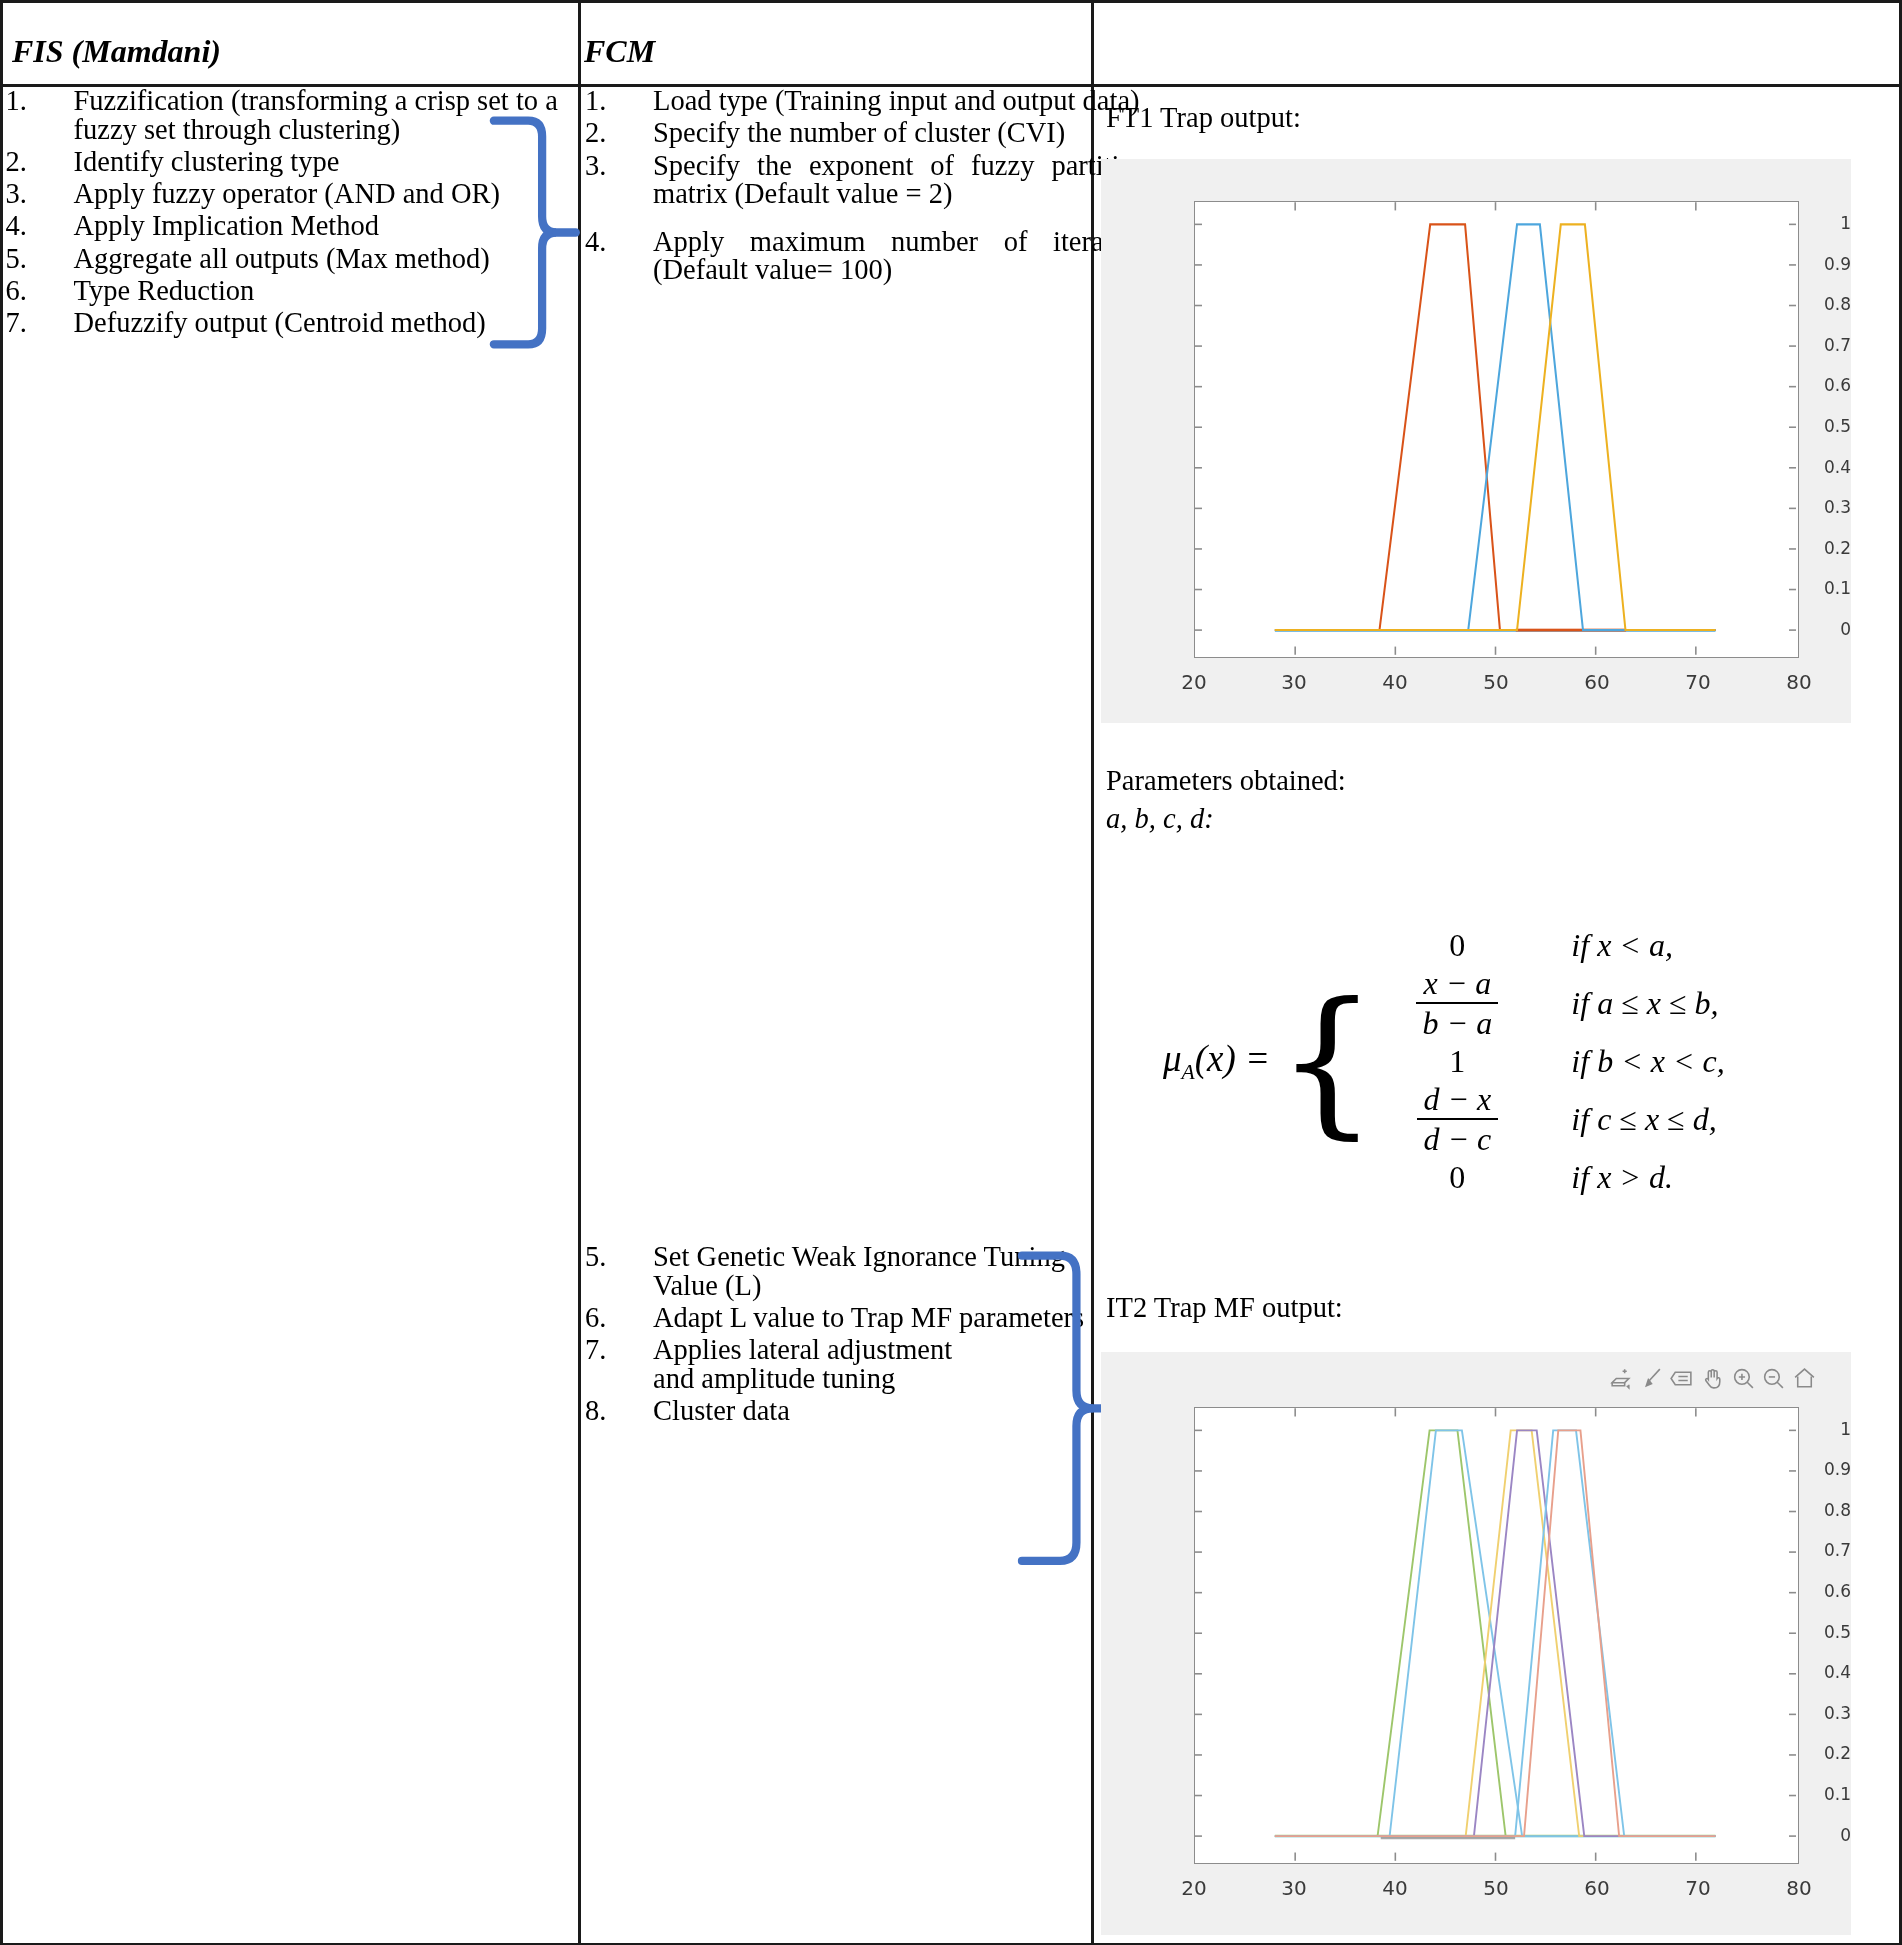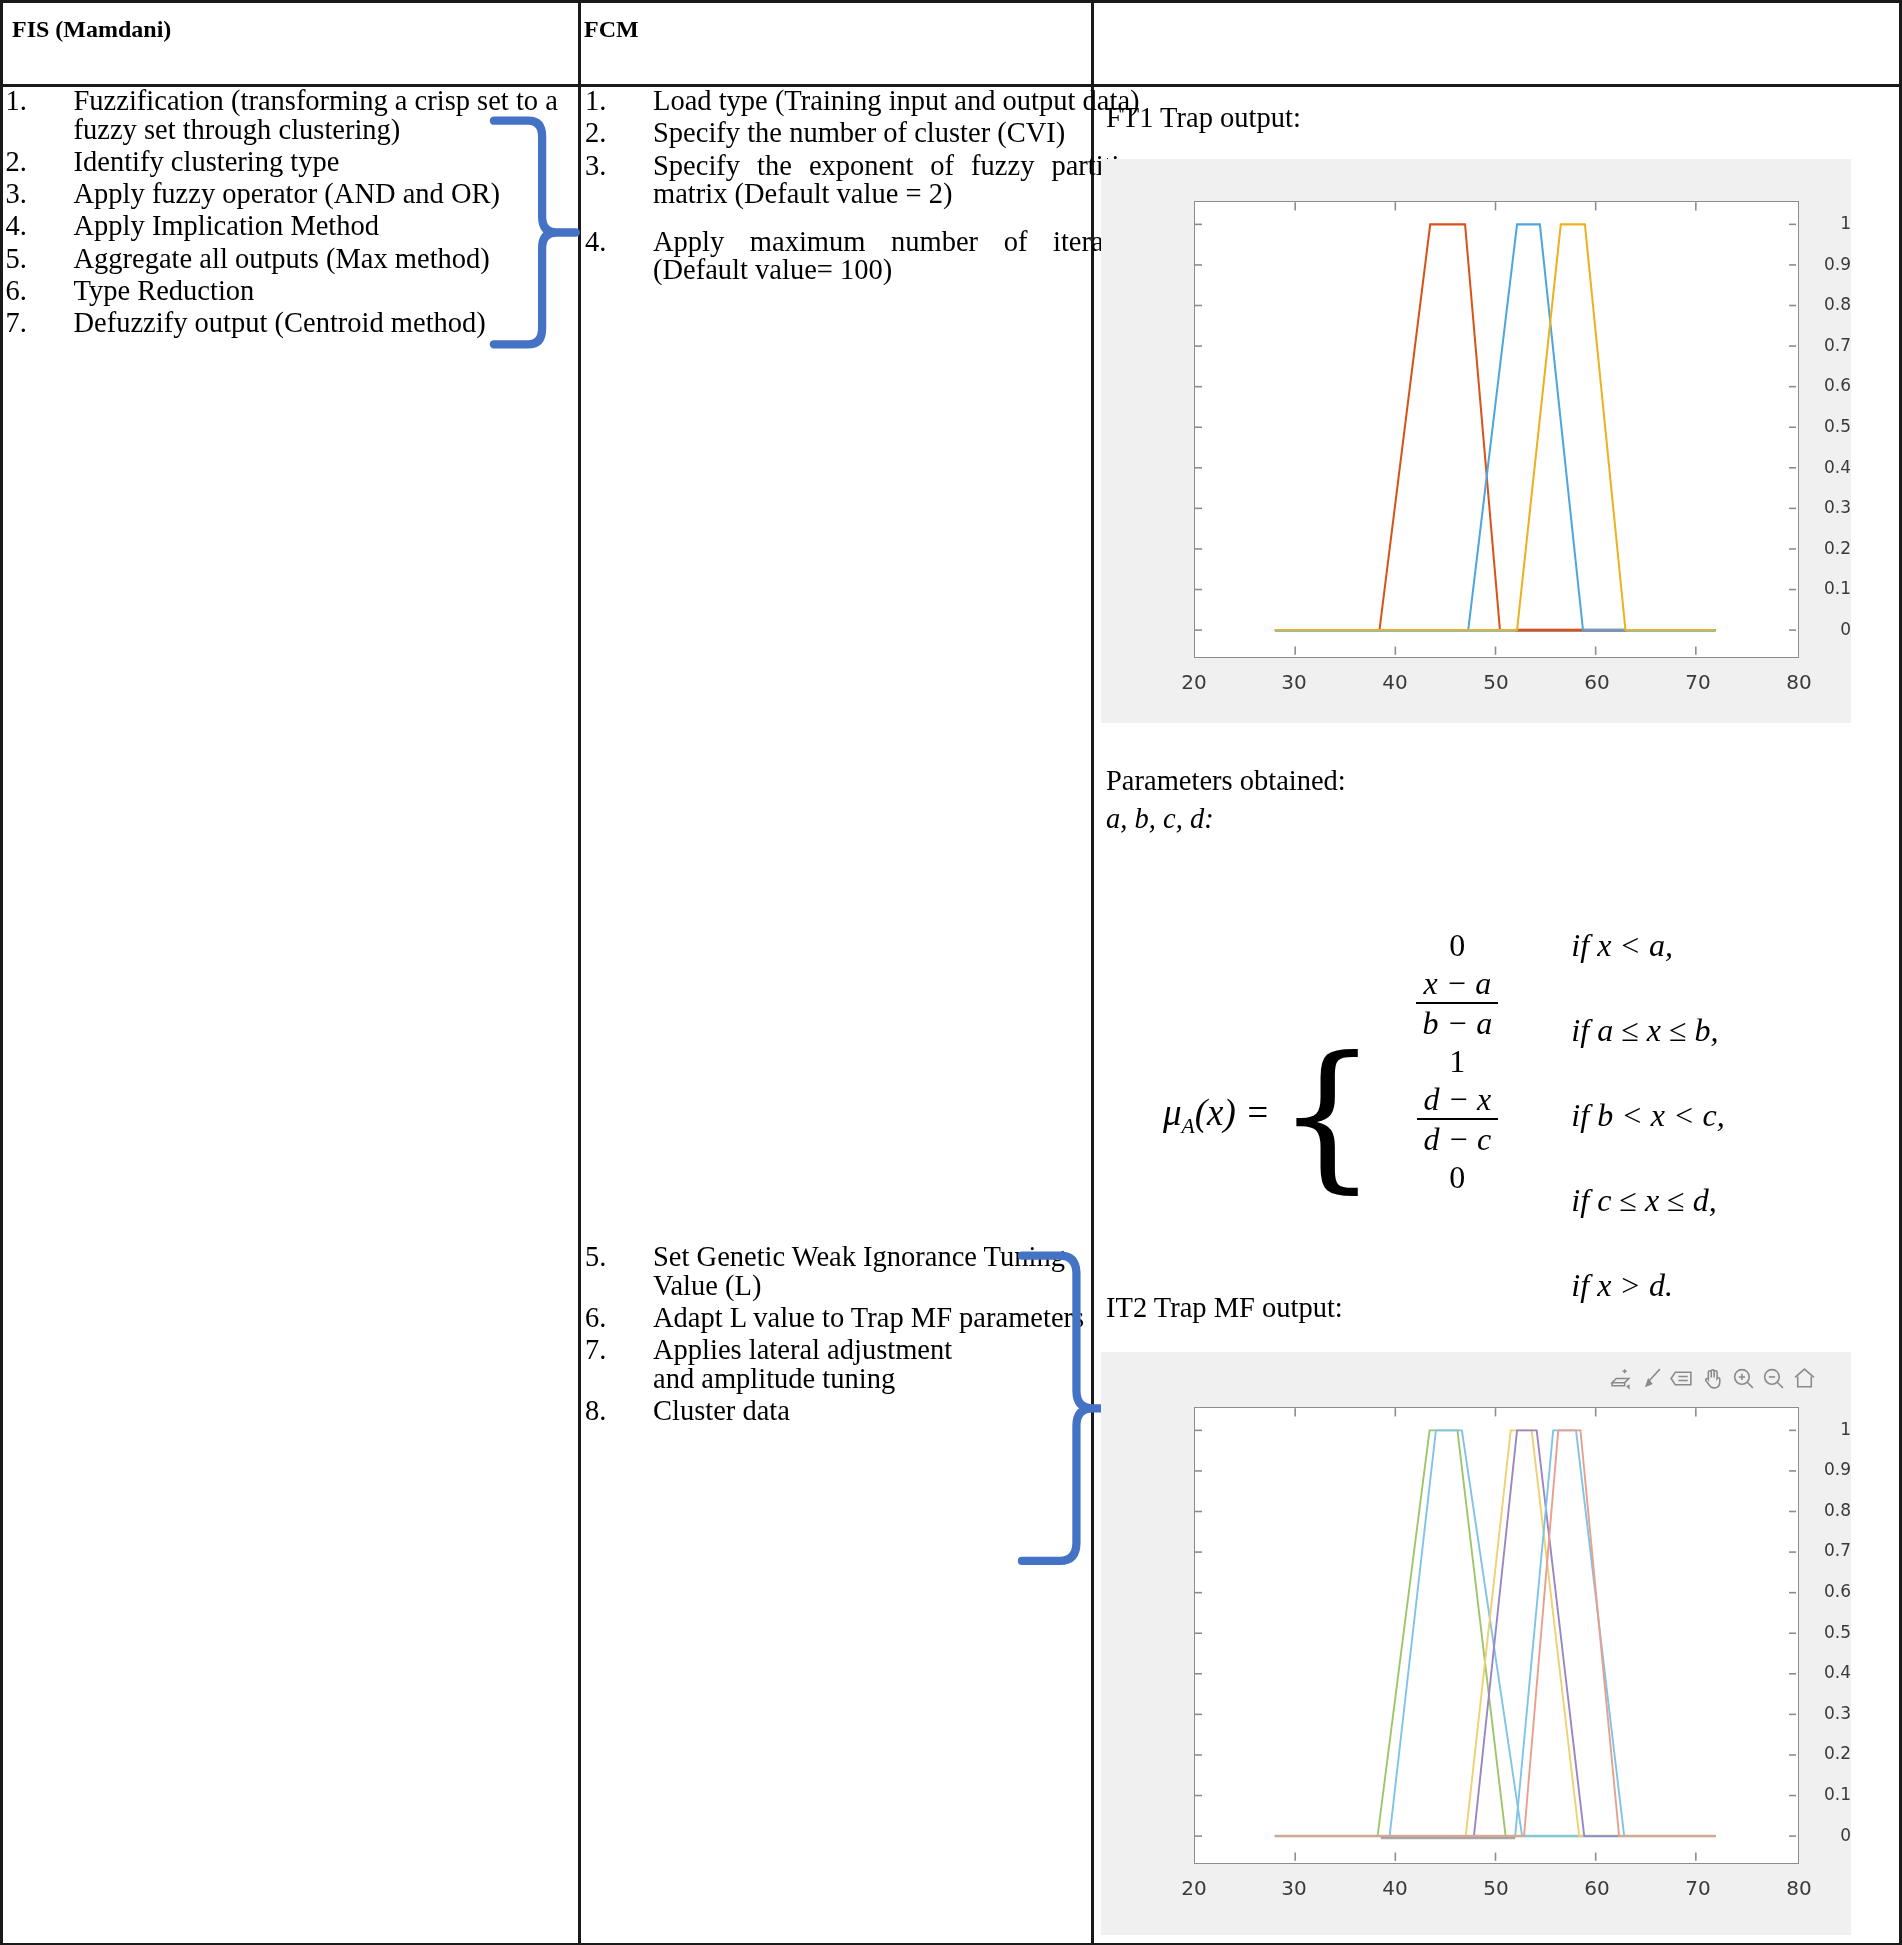--- a/index.html
+++ b/index.html
@@ -5,21 +5,21 @@
   html,body{margin:0;padding:0;background:#fff;}
   body{width:1902px;height:1946px;font-family:"Liberation Serif",serif;color:#000;}
   .page{position:relative;width:1902px;height:1946px;box-sizing:border-box;
         border:3.8px solid #1a1a1a;}
   
   .tbl{position:absolute;inset:0;}
   .vline{position:absolute;top:0;bottom:0;width:2.5px;background:#1a1a1a;}
   .hline{position:absolute;left:0;right:0;height:3.2px;background:#1a1a1a;}
   
   .hdr{position:absolute;top:0;height:81px;display:flex;align-items:flex-start;}
-  .hdr span{font-weight:bold;font-size:24px;line-height:1;padding-top:14px;}
+  .hdr span{font-weight:bold;font-size:32px;line-height:1;padding-top:32px;font-style:italic;}
   
   .col{position:absolute;top:84px;box-sizing:border-box;}
   ol.lst{list-style:none;margin:0;padding:0;}
   ol.lst>li{position:relative;padding-left:68px;font-size:28.5px;line-height:1.0;
             margin:0 0 3.8px 0;}
   ol.lst>li .num{position:absolute;left:0;top:0;width:61px;text-align:left;}
   .jfull{text-align:justify;}
   
   .brace{position:absolute;color:#4472c4;}
   .brace svg{display:block;overflow:visible;}
@@ -38,21 +38,21 @@
   .toolbar svg{display:block;}
   
   .formula{position:absolute;font-family:"Liberation Serif",serif;}
   .fwrap{display:flex;align-items:center;}
   .mu{font-size:37px;font-style:italic;white-space:nowrap;}
   .mu sub{font-size:21.6px;font-style:italic;}
   .lbrace{font-size:159px;line-height:0.82;font-weight:100;margin:0 3.8px 0 6.3px;
           font-family:"DejaVu Serif",serif;}
   .cases{display:flex;}
   .cases .lhs{display:flex;flex-direction:column;align-items:center;min-width:152px;}
-  .cases .rhs{display:flex;flex-direction:column;align-items:flex-start;margin-left:38px;gap:27px;}
+  .cases .rhs{display:flex;flex-direction:column;align-items:flex-start;margin-left:38px;}
   .cases .lhs>div,.cases .rhs>div{height:58px;display:flex;align-items:center;
           justify-content:center;font-size:32px;white-space:nowrap;}
   .cases .rhs>div{justify-content:flex-start;}
   .frac{display:inline-flex;flex-direction:column;align-items:center;line-height:1;}
   .frac .n{padding:0 6.3px 2.5px;font-style:italic;}
   .frac .bar{height:2.5px;background:#000;width:100%;}
   .frac .d{padding:2.5px 6.3px 0;font-style:italic;}
   .it{font-style:italic;}
 </style>
 </head>

